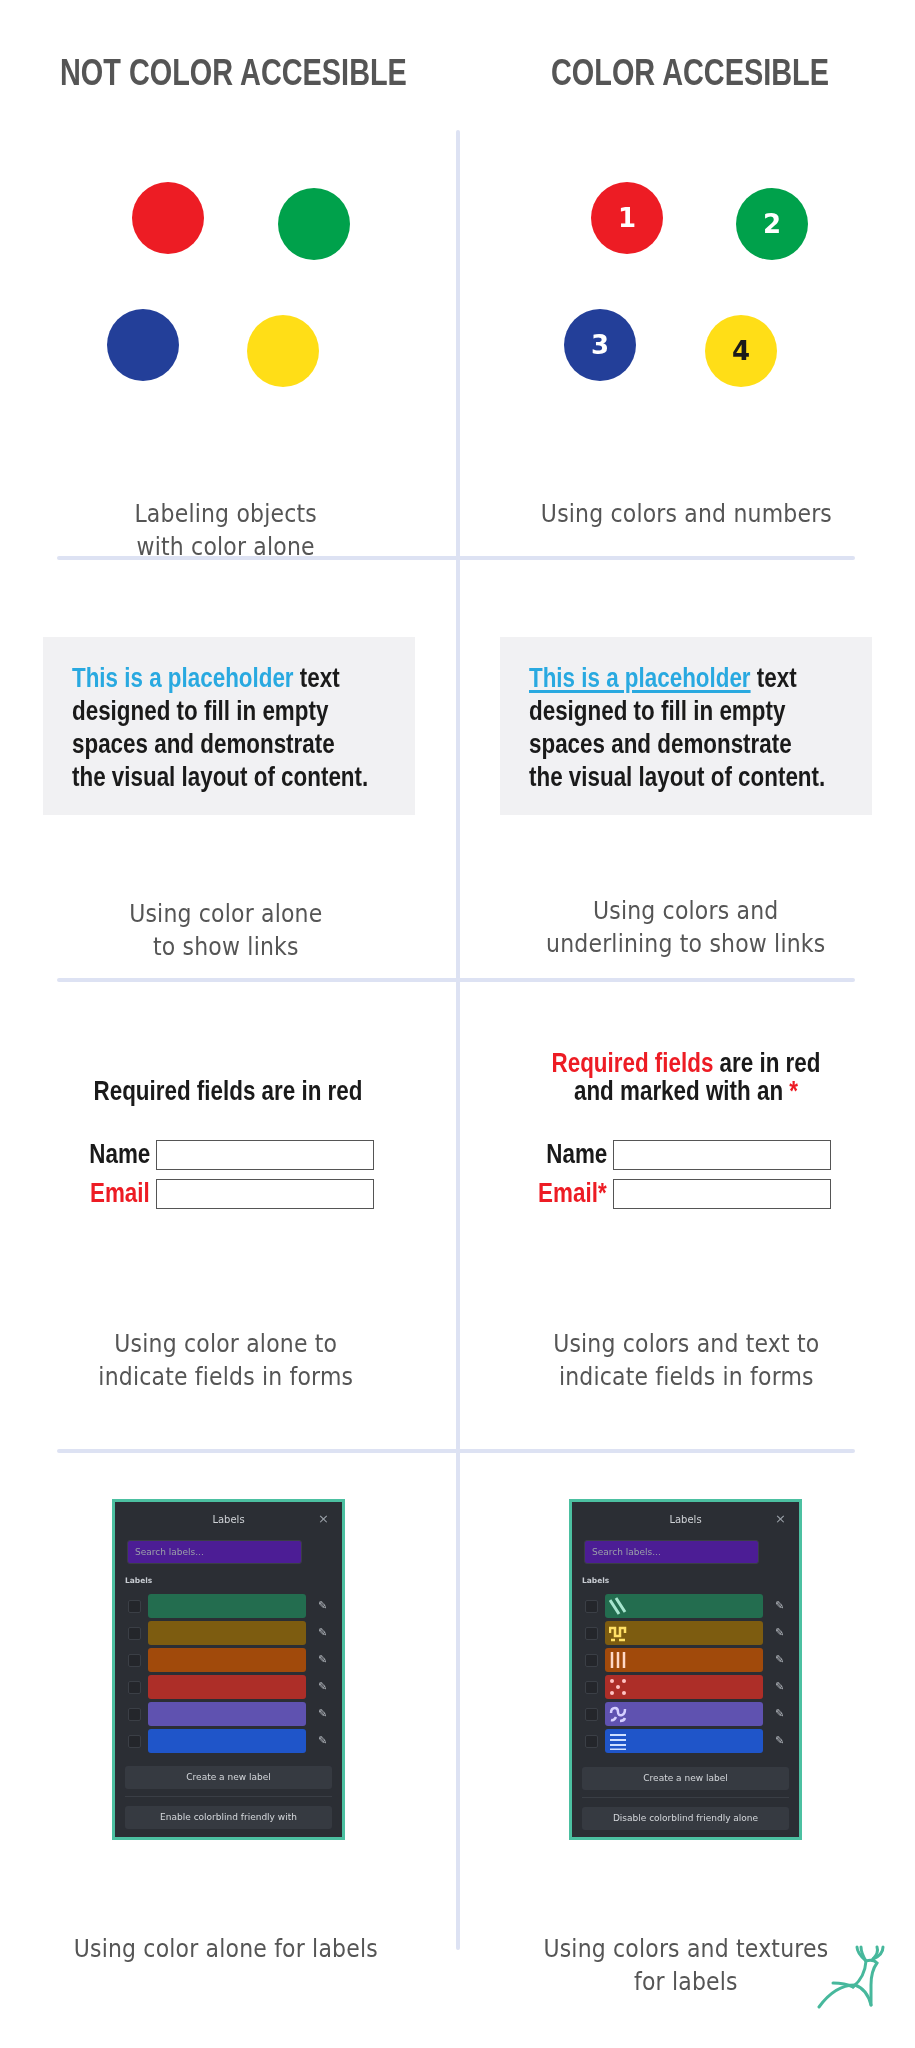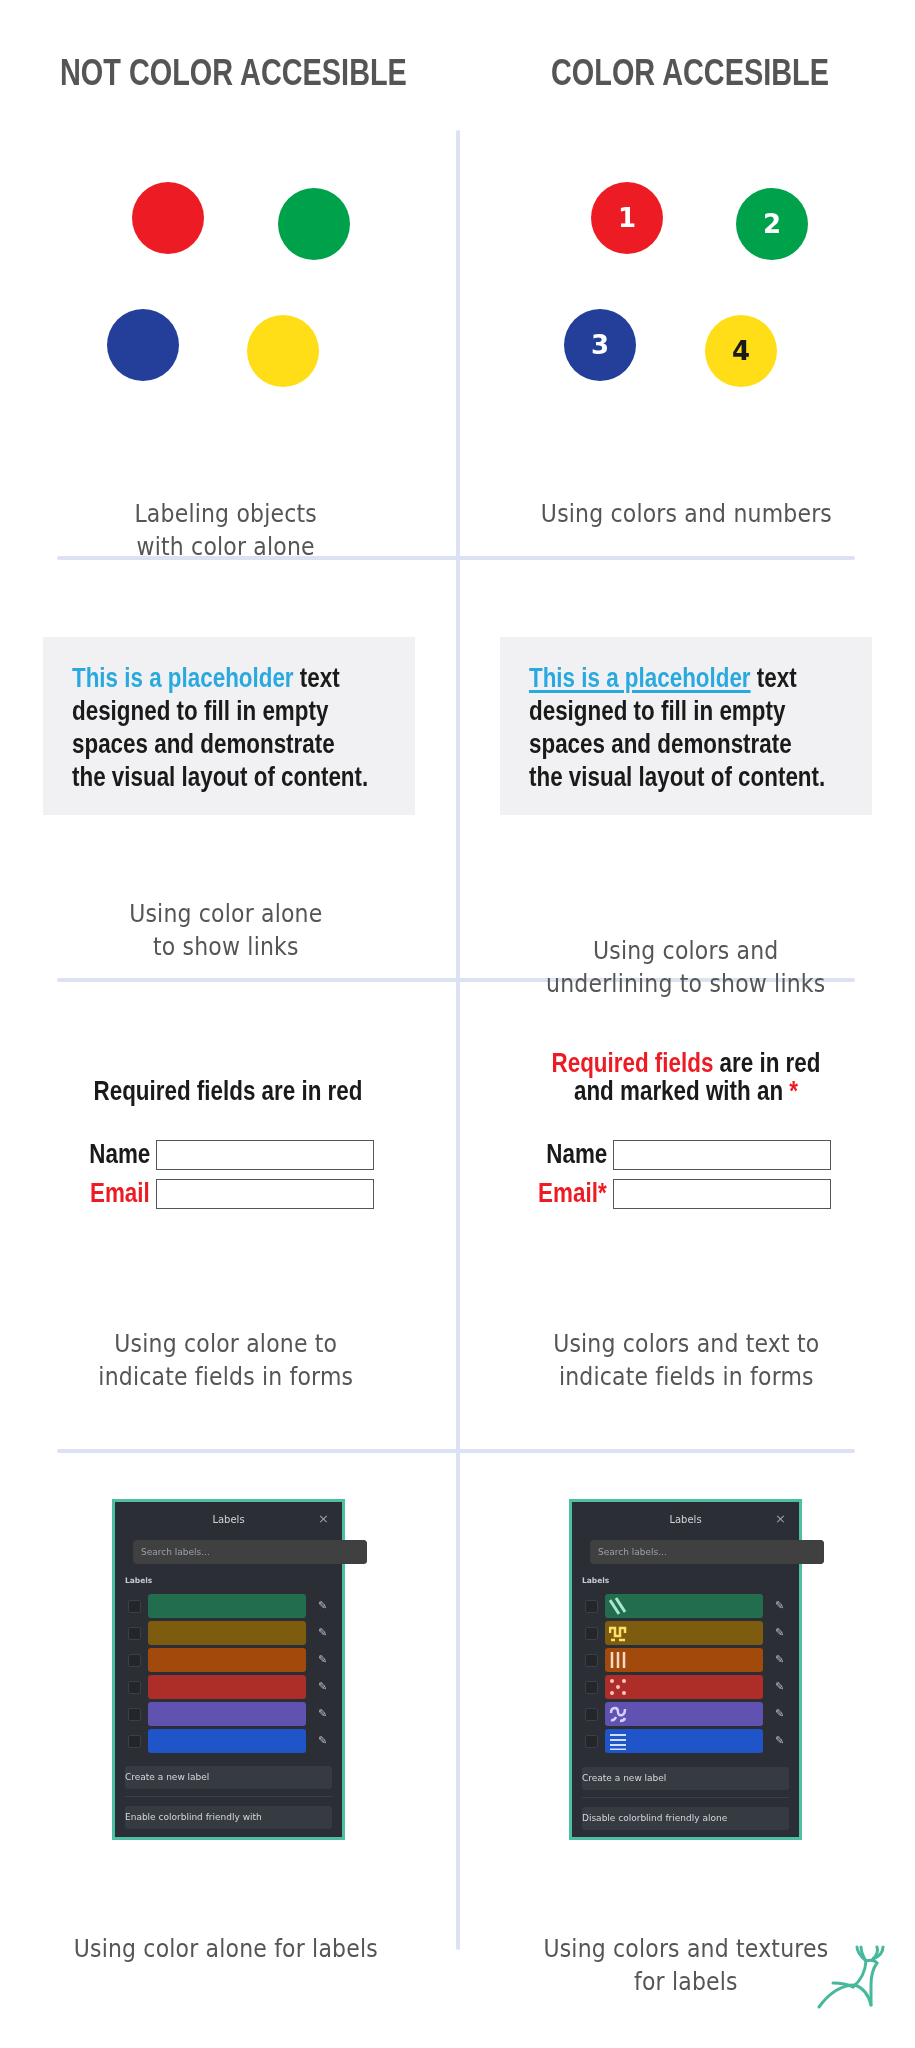--- a/index.html
+++ b/index.html
@@ -17,27 +17,27 @@
   .graybox .txt { position: absolute; left: 29px; top: 24px; font-family: "Liberation Sans", sans-serif; font-weight: bold; font-size: 28px; line-height: 33px; color: #1a1a1a; white-space: nowrap; transform: scaleX(0.8); transform-origin: left top; }
   .link-blue { color: #29a9e0; }
   .link-blue.u { text-decoration: underline; text-decoration-thickness: 3px; text-underline-offset: 3px; }
   .req { color: #ed1c24; }
   .form-heading { position: absolute; font-family: "Liberation Sans", sans-serif; font-weight: bold; font-size: 28px; line-height: 28px; white-space: nowrap; color: #1a1a1a; transform: scaleX(0.8); transform-origin: center top; text-align: center; }
   .field-label { position: absolute; font-family: "Liberation Sans", sans-serif; font-weight: bold; font-size: 28px; line-height: 30px; white-space: nowrap; transform: scaleX(0.8); transform-origin: right top; text-align: right; }
   .field-input { position: absolute; width: 212px; height: 26px; border: 1px solid #555; background: #fff; box-sizing: content-box; }
   .panel { position: absolute; top: 1499px; width: 227px; height: 335px; background: #2b2e34; border: 3px solid #4cc0a1; }
   .panel .title { position: absolute; left: 0; width: 100%; top: 12px; text-align: center; font-family: "DejaVu Sans", sans-serif; font-size: 10px; color: #cfd2d6; }
   .panel .close { position: absolute; right: 13px; top: 9px; font-size: 13px; color: #9aa0a8; font-family: "DejaVu Sans", sans-serif; }
-  .panel .search { position: absolute; left: 18px; top: 38px; width: 234px; height: 24px; background: #404040; border: 1px solid #3a3e45; border-radius: 3px; box-sizing: border-box; font-family: "DejaVu Sans", sans-serif; font-size: 9px; color: #9aa0a8; padding: 6px 7px; }
+  .panel .search { position: absolute; left: 12px; top: 38px; width: 175px; height: 24px; background: #4c1d95; border: 1px solid #3a3e45; border-radius: 3px; box-sizing: border-box; font-family: "DejaVu Sans", sans-serif; font-size: 9px; color: #9aa0a8; padding: 6px 7px; }
   .panel .sec { position: absolute; left: 10px; top: 74px; font-family: "DejaVu Sans", sans-serif; font-size: 7.5px; color: #c8ccd2; font-weight: bold; }
   .lrow { position: absolute; left: 0; width: 100%; height: 24px; }
   .lrow .chk { position: absolute; left: 13px; top: 6px; width: 11px; height: 11px; background: #24262b; border: 1px solid #3b3f46; border-radius: 2px; }
   .lrow .bar { position: absolute; left: 33px; top: 0; width: 158px; height: 24px; border-radius: 3px; overflow: hidden; }
   .lrow .pen { position: absolute; left: 203px; top: 5px; font-size: 11px; color: #b8bcc2; font-family: "DejaVu Sans", sans-serif; }
-  .pbtn { position: absolute; left: 10px; width: 207px; height: 23px; background: #363a41; border-radius: 3px; font-family: "DejaVu Sans", sans-serif; font-size: 9px; line-height: 23px; color: #d5d8dc; }
+  .pbtn { position: absolute; left: 10px; width: 207px; height: 23px; background: #363a41; border-radius: 3px; text-align: center; font-family: "DejaVu Sans", sans-serif; font-size: 9px; line-height: 23px; color: #d5d8dc; }
   .psep { position: absolute; left: 10px; width: 207px; height: 1px; background: #3a3e45; }
   .tex { position: absolute; left: 4px; top: 3px; width: 18px; height: 18px; }
 </style>
 </head>
 <body>
 
 <div class="heading" style="left:60px;">NOT COLOR ACCESIBLE</div>
 <div class="heading" style="left:551px;">COLOR ACCESIBLE</div>
 
 <div class="vline"></div>
@@ -78,21 +78,21 @@
 </div>
 
 <div class="graybox" style="left:500px;">
   <div class="txt">
     <span class="link-blue u">This is a placeholder</span><span> text</span><br>
     <span>designed to fill in empty</span><br>
     <span>spaces and demonstrate</span><br>
     <span>the visual layout of content.</span>
   </div>
 </div>
-<div class="caption right" style="top:886px;">
+<div class="caption right" style="top:846px;">
   <span class="cap-inner"><span>Using colors and</span><br><span>underlining to show links</span></span>
 </div>
 
 <div>
   <div class="form-heading req" style="left:28px;width:400px;top:1077px;">Required fields are in red</div>
   <div class="field-label" style="right:765px;top:1139px;color:#1a1a1a;">Name</div>
   <input class="field-input" style="left: 156px; top: 1140px;" value="">
   <div class="field-label req" style="right:765px;top:1178px;">Email</div>
   <input class="field-input" style="left: 156px; top: 1179px;" value="">
   <div class="caption left" style="top:1279px;">

